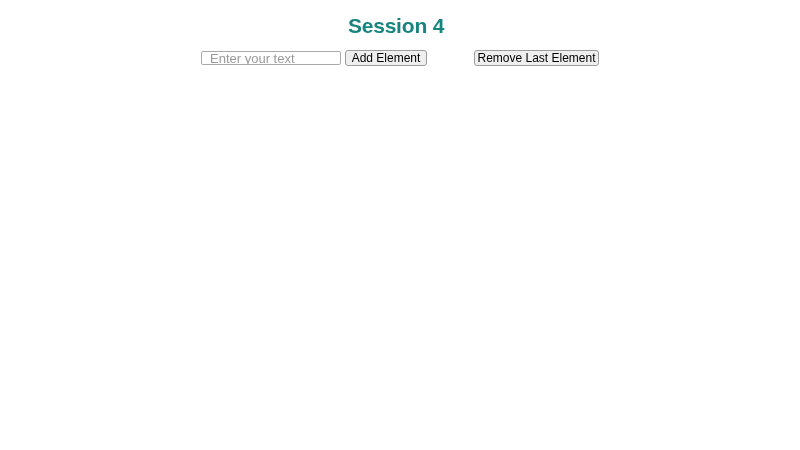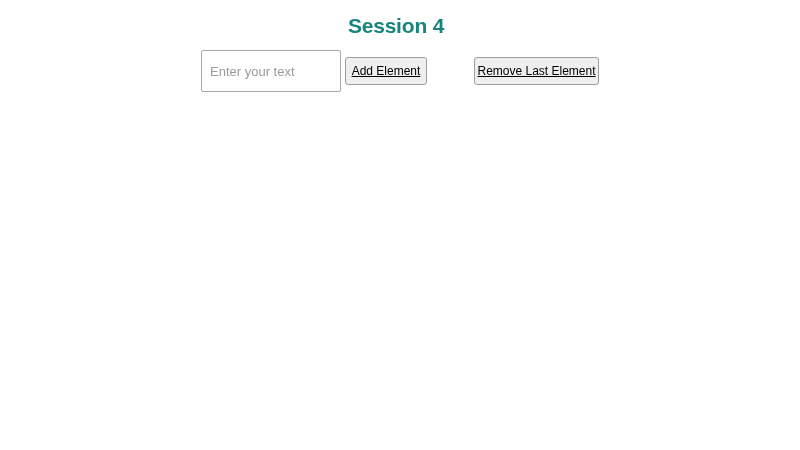--- a/index.html
+++ b/index.html
@@ -29,48 +29,47 @@
     line-height: 1.2;
   }
   .controls-row {
     display: flex;
     justify-content: center;
     align-items: center;
     gap: 4px;
   }
   .text-input {
     width: 140px;
-    height: 42px;
+    height: 14px;
     border: 1px solid var(--input-border);
     border-radius: 2px;
     padding: 1px 8px;
     font-size: 13px;
     color: #333333;
     background: #ffffff;
     outline: none;
     font-family: "Liberation Sans", sans-serif;
   }
   .text-input::placeholder {
     color: var(--placeholder);
     opacity: 1;
   }
   .btn {
-    height: 28px;
+    height: 16px;
     background: var(--button-bg);
     border: 1px solid var(--button-border);
     border-radius: 3px;
     font-size: 12px;
     color: #000000;
     font-family: "Liberation Sans", sans-serif;
     display: inline-flex;
     align-items: center;
     justify-content: center;
     padding: 0;
     cursor: pointer;
-    text-decoration: underline;
   }
   .btn-add { width: 82px; }
   .btn-remove { width: 125px; margin-left: 43px; }
 </style>
 </head>
 <body>
 
 <h1 class="page-title">Session 4</h1>
 
 <div class="controls-row">

